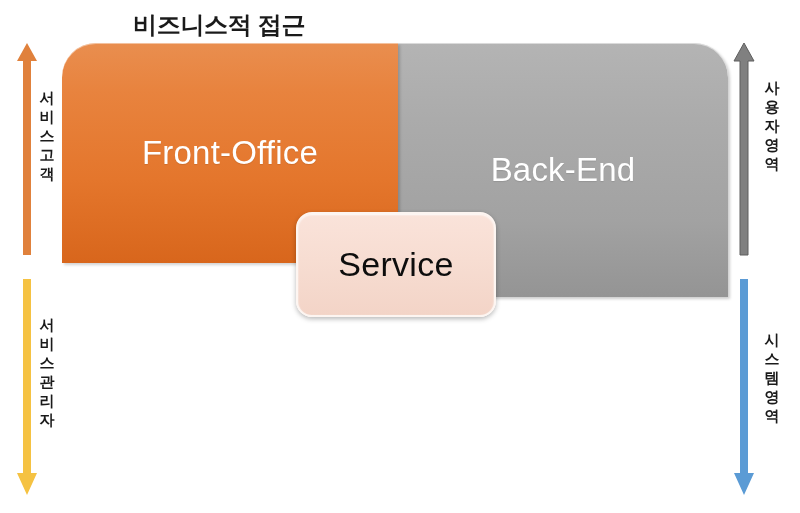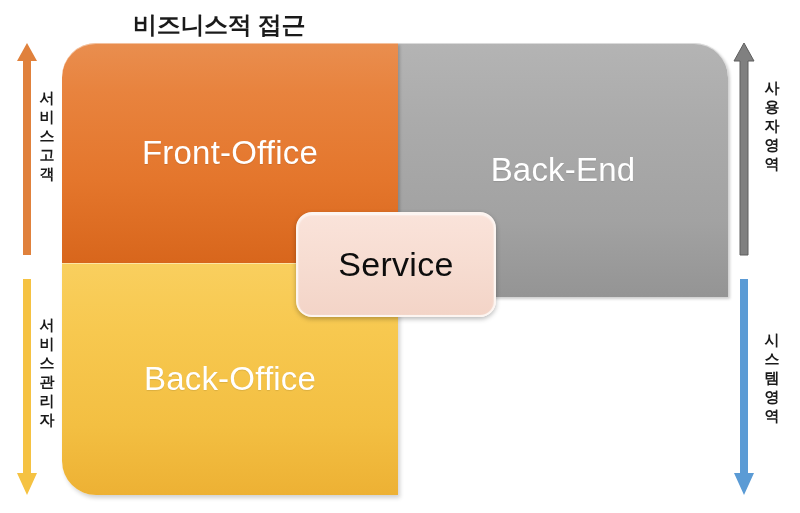--- a/index.html
+++ b/index.html
@@ -133,23 +133,20 @@
   <div class="matrix">
 
     <div class="quad" id="quad-front-office">
       <span class="quad-label">Front-Office</span>
     </div>
 
     <div class="quad" id="quad-back-end">
       <span class="quad-label">Back-End</span>
     </div>
 
-    <div class="quad" id="quad-back-office">
-      <span class="quad-label">Back-Office</span>
-    </div>
 
   </div>
 
   <div id="service-box">
     <span id="service-label">Service</span>
   </div>
 
   <div class="arrow" style="left:14px;top:41px;">
     <svg width="26" height="216" viewBox="0 0 26 216">
       <polygon points="13,2 23,20 17,20 17,214 9,214 9,20 3,20" fill="#E0813C"></polygon>

